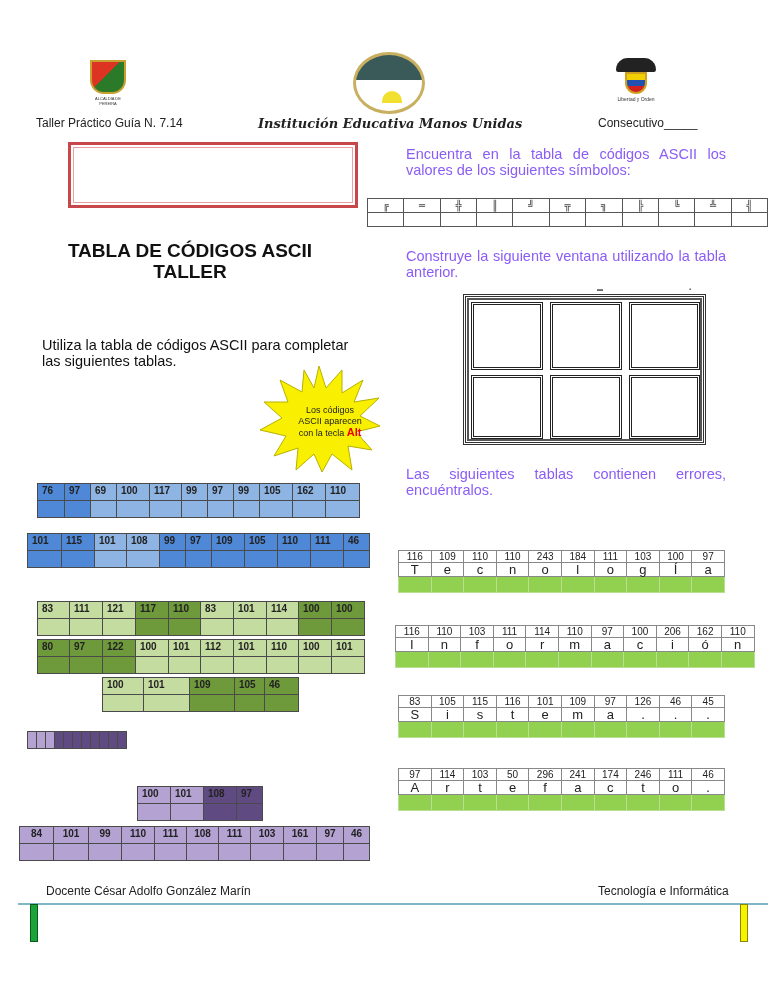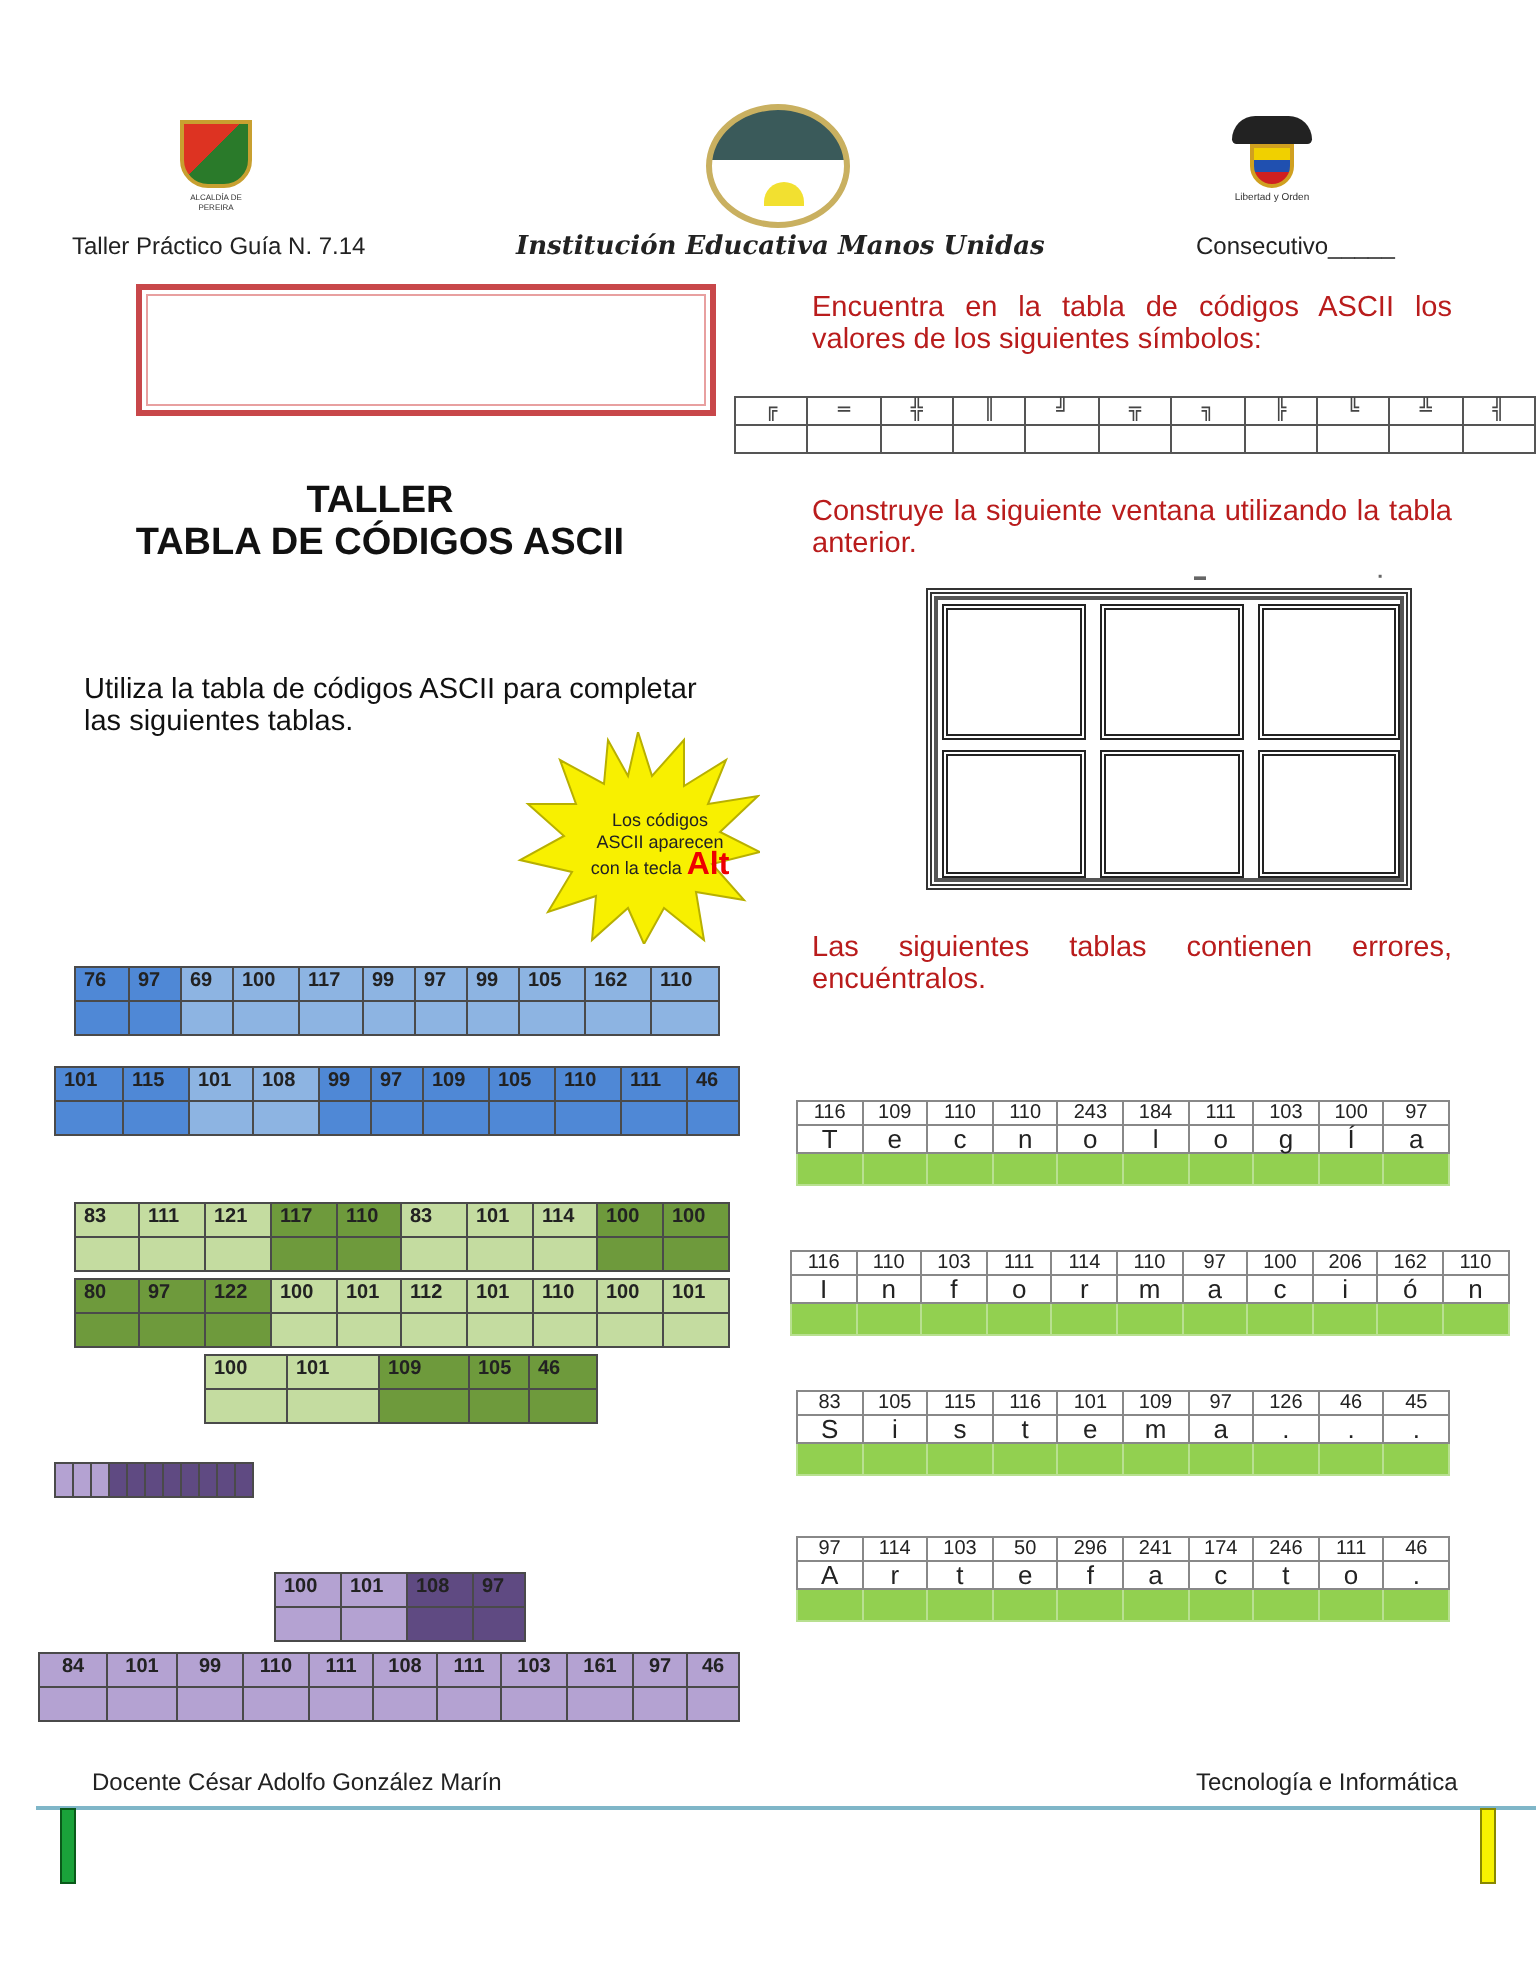--- a/index.html
+++ b/index.html
@@ -23,40 +23,40 @@
   .hdr-left { left: 36px; font-family: "Liberation Sans", sans-serif; }
   .hdr-center { left: 258px; font-family: "DejaVu Serif", serif; font-style: italic; font-weight: bold; font-size: 13px; }
   .hdr-right { left: 598px; }
 
   
   .quote-box { position: absolute; left: 68px; top: 142px; width: 290px; height: 66px; border: 3px solid #c8474a; outline: 1px solid #e8a0a0; outline-offset: -6px; background: #fff; text-align: center; }
   .quote-text { font-size: 11.5px; margin-top: 12px; }
   .quote-author { font-size: 11px; font-weight: bold; margin-top: 14px; }
 
   
-  .instr { position: absolute; left: 406px; width: 320px; font-size: 14.5px; line-height: 16px; text-align: justify; color: #b91c1c; }
+  .instr { position: absolute; left: 406px; width: 320px; font-size: 14.5px; line-height: 16px; text-align: justify; color: #8b5cf6; }
 
   
   .sym-table { position: absolute; left: 367px; top: 198px; border-collapse: collapse; }
   .sym-table td { border: 1px solid #555; width: 36.5px; height: 14px; text-align: center; font-family: "DejaVu Sans Mono", monospace; font-size: 10px; color: #444; line-height: 12px; }
 
   
   .title { position: absolute; left: 40px; top: 240px; width: 300px; text-align: center; font-weight: bold; font-size: 19px; line-height: 21px; color: #111; }
 
   .sub-instr { position: absolute; left: 42px; top: 337px; width: 320px; font-size: 14.5px; line-height: 16px; color: #111; }
 
   
   .window-art { position: absolute; left: 463px; top: 294px; width: 243px; height: 151px; border: 3px double #333; outline: 2px solid #555; outline-offset: -6px; }
   .window-art .pane { position: absolute; border: 3px double #222; background: #fff; }
   .tick { position: absolute; top: 286px; font-size: 6px; color: #666; }
 
   
   .burst { position: absolute; left: 258px; top: 366px; width: 122px; height: 106px; }
   .burst-text { position: absolute; left: 290px; top: 405px; width: 80px; text-align: center; font-size: 9px; line-height: 11px; color: #222; }
-  .burst-text .alt { color: #e00; font-weight: bold; font-size: 16px; }
+  .burst-text .alt { color: #e00; font-weight: bold; font-size: 11px; }
 
   
   .code-table { position: absolute; border-collapse: collapse; }
   .code-table td { border: 1px solid #4a4a4a; height: 17px; font-weight: bold; font-size: 10px; padding: 1px 4px 0 4px; color: #222; vertical-align: top; }
   .code-table tr.blank td { height: 17px; }
 
   
   .err-table { position: absolute; left: 398px; border-collapse: collapse; border: 1px solid #888; }
   .err-table td { border: 1px solid #888; width: 32.6px; text-align: center; color: #222; font-family: "Liberation Sans", sans-serif; }
   .err-table tr.codes td { font-size: 10px; height: 11px; line-height: 11px; }
@@ -122,22 +122,22 @@
         <td></td>
         <td></td>
         <td></td>
         <td></td>
         <td></td>
   </tr>
 </tbody>
   </table>
 
 <div class="title">
+  <div>TABLA DE CÓDIGOS ASCII</div>
   <div>TALLER</div>
-  <div>TABLA DE CÓDIGOS ASCII</div>
 </div>
 
 <div class="instr" style="top:248px;">Construye la siguiente ventana utilizando la tabla anterior.</div>
 
 <div class="tick" style="left:597px;">▬</div>
 <div class="tick" style="left:689px;">▪</div>
 <div class="window-art">
   <div class="pane" style="left:5px; top:5px; width:72px; height:68px;"></div>
   <div class="pane" style="left:84px; top:5px; width:72px; height:68px;"></div>
   <div class="pane" style="left:163px; top:5px; width:71px; height:68px;"></div>

